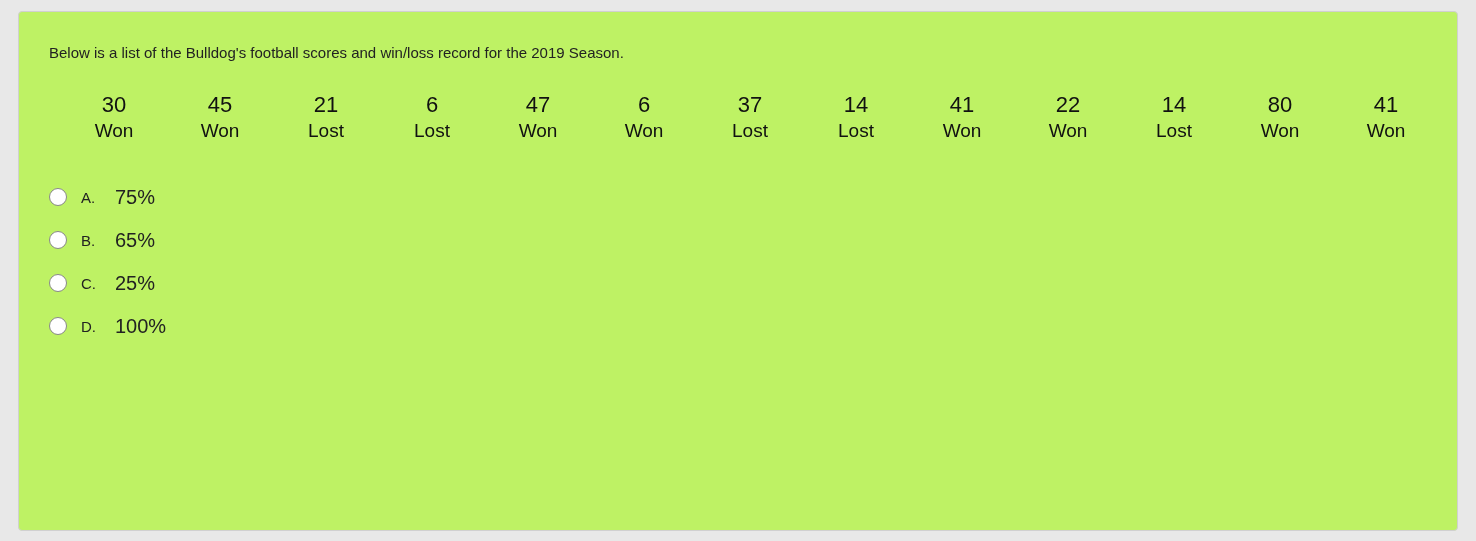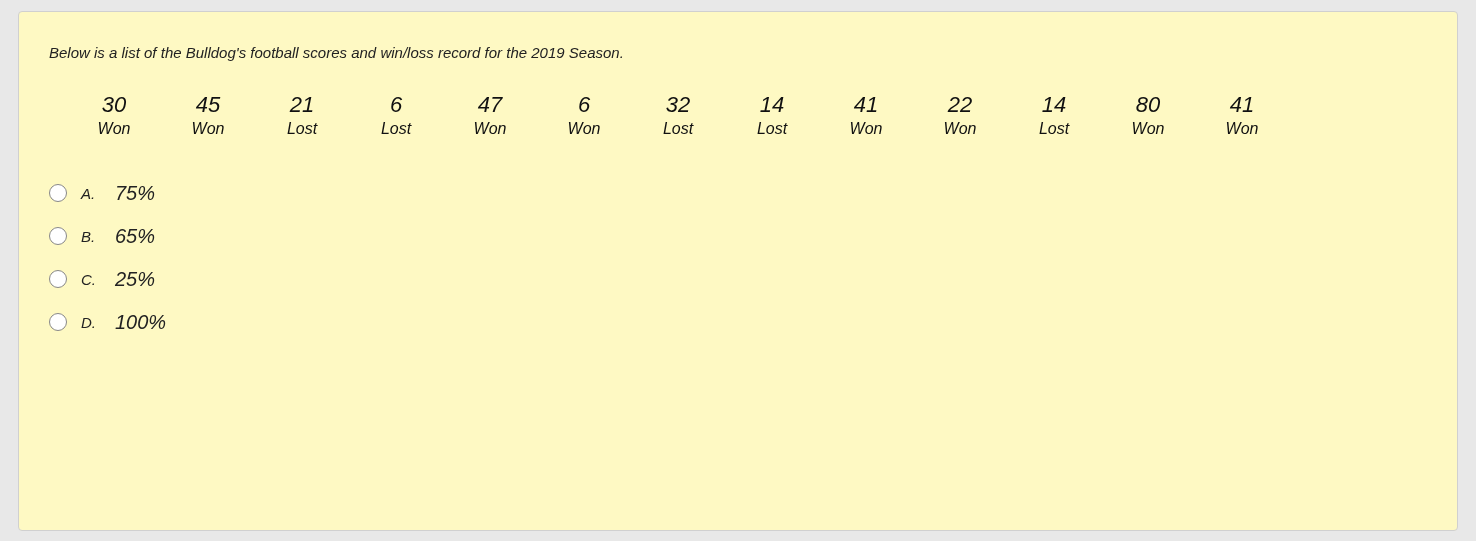--- a/index.html
+++ b/index.html
@@ -11,60 +11,59 @@
     body {
       background: #e8e8e8;
       display: flex;
       justify-content: center;
       align-items: center;
       min-height: 100vh;
       font-family: Arial, sans-serif;
     }
 
     .card {
-      background: #fef9c3;
+      background: #bef264;
       border: 1px solid #d0d0d0;
       border-radius: 4px;
       width: 1440px;
       min-height: 520px;
       padding: 30px 30px 40px 30px;
-      font-style: italic;
     }
 
     .intro-text {
       font-size: 15px;
       color: #222;
       margin-bottom: 28px;
       line-height: 1.4;
     }
 
     .scores-table {
       display: flex;
-      gap: 4px;
+      gap: 16px;
       margin-bottom: 32px;
       margin-left: 20px;
     }
 
     .score-col {
       display: flex;
       flex-direction: column;
       align-items: center;
       min-width: 90px;
       text-align: center;
     }
 
     .score-number {
       font-size: 22px;
       font-weight: 400;
       color: #111;
       line-height: 1.3;
     }
 
     .score-result {
-      font-size: 16px;
+      font-size: 19px;
       font-weight: 400;
       color: #111;
       line-height: 1.3;
     }
 
     .question-text {
       font-size: 15px;
       color: #2a6db5;
       margin-bottom: 22px;
     }
@@ -133,21 +132,21 @@
       </div>
       <div class="score-col">
         <span class="score-number">47</span>
         <span class="score-result">Won</span>
       </div>
       <div class="score-col">
         <span class="score-number">6</span>
         <span class="score-result">Won</span>
       </div>
       <div class="score-col">
-        <span class="score-number">32</span>
+        <span class="score-number">37</span>
         <span class="score-result">Lost</span>
       </div>
       <div class="score-col">
         <span class="score-number">14</span>
         <span class="score-result">Lost</span>
       </div>
       <div class="score-col">
         <span class="score-number">41</span>
         <span class="score-result">Won</span>
       </div>

